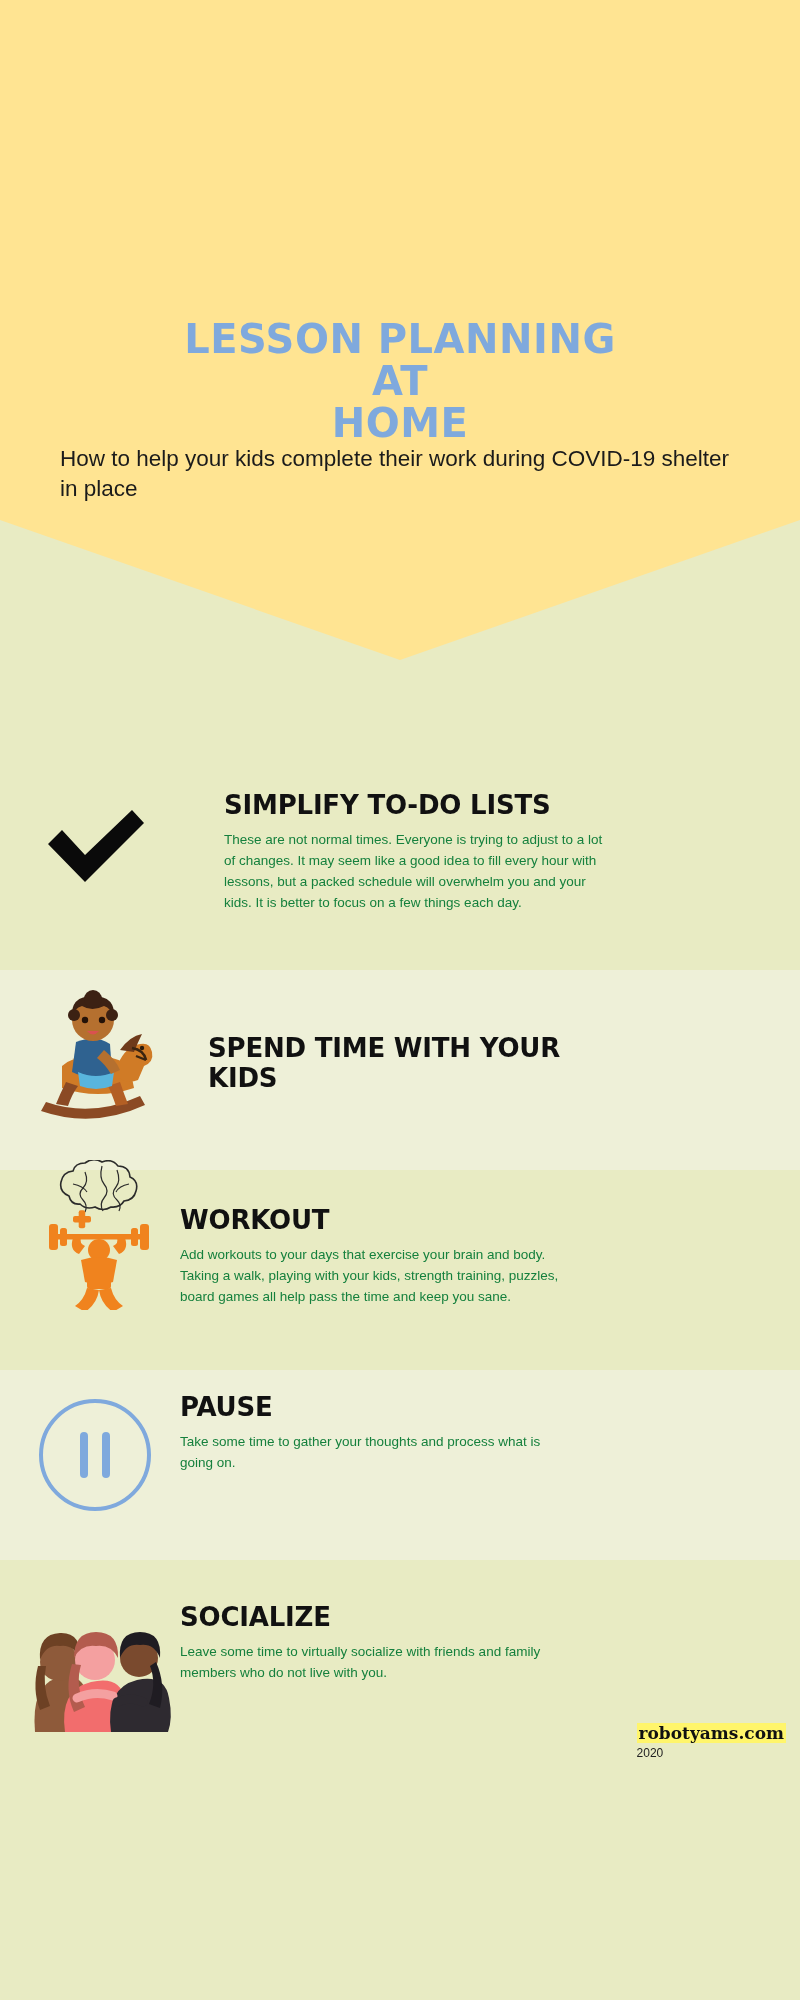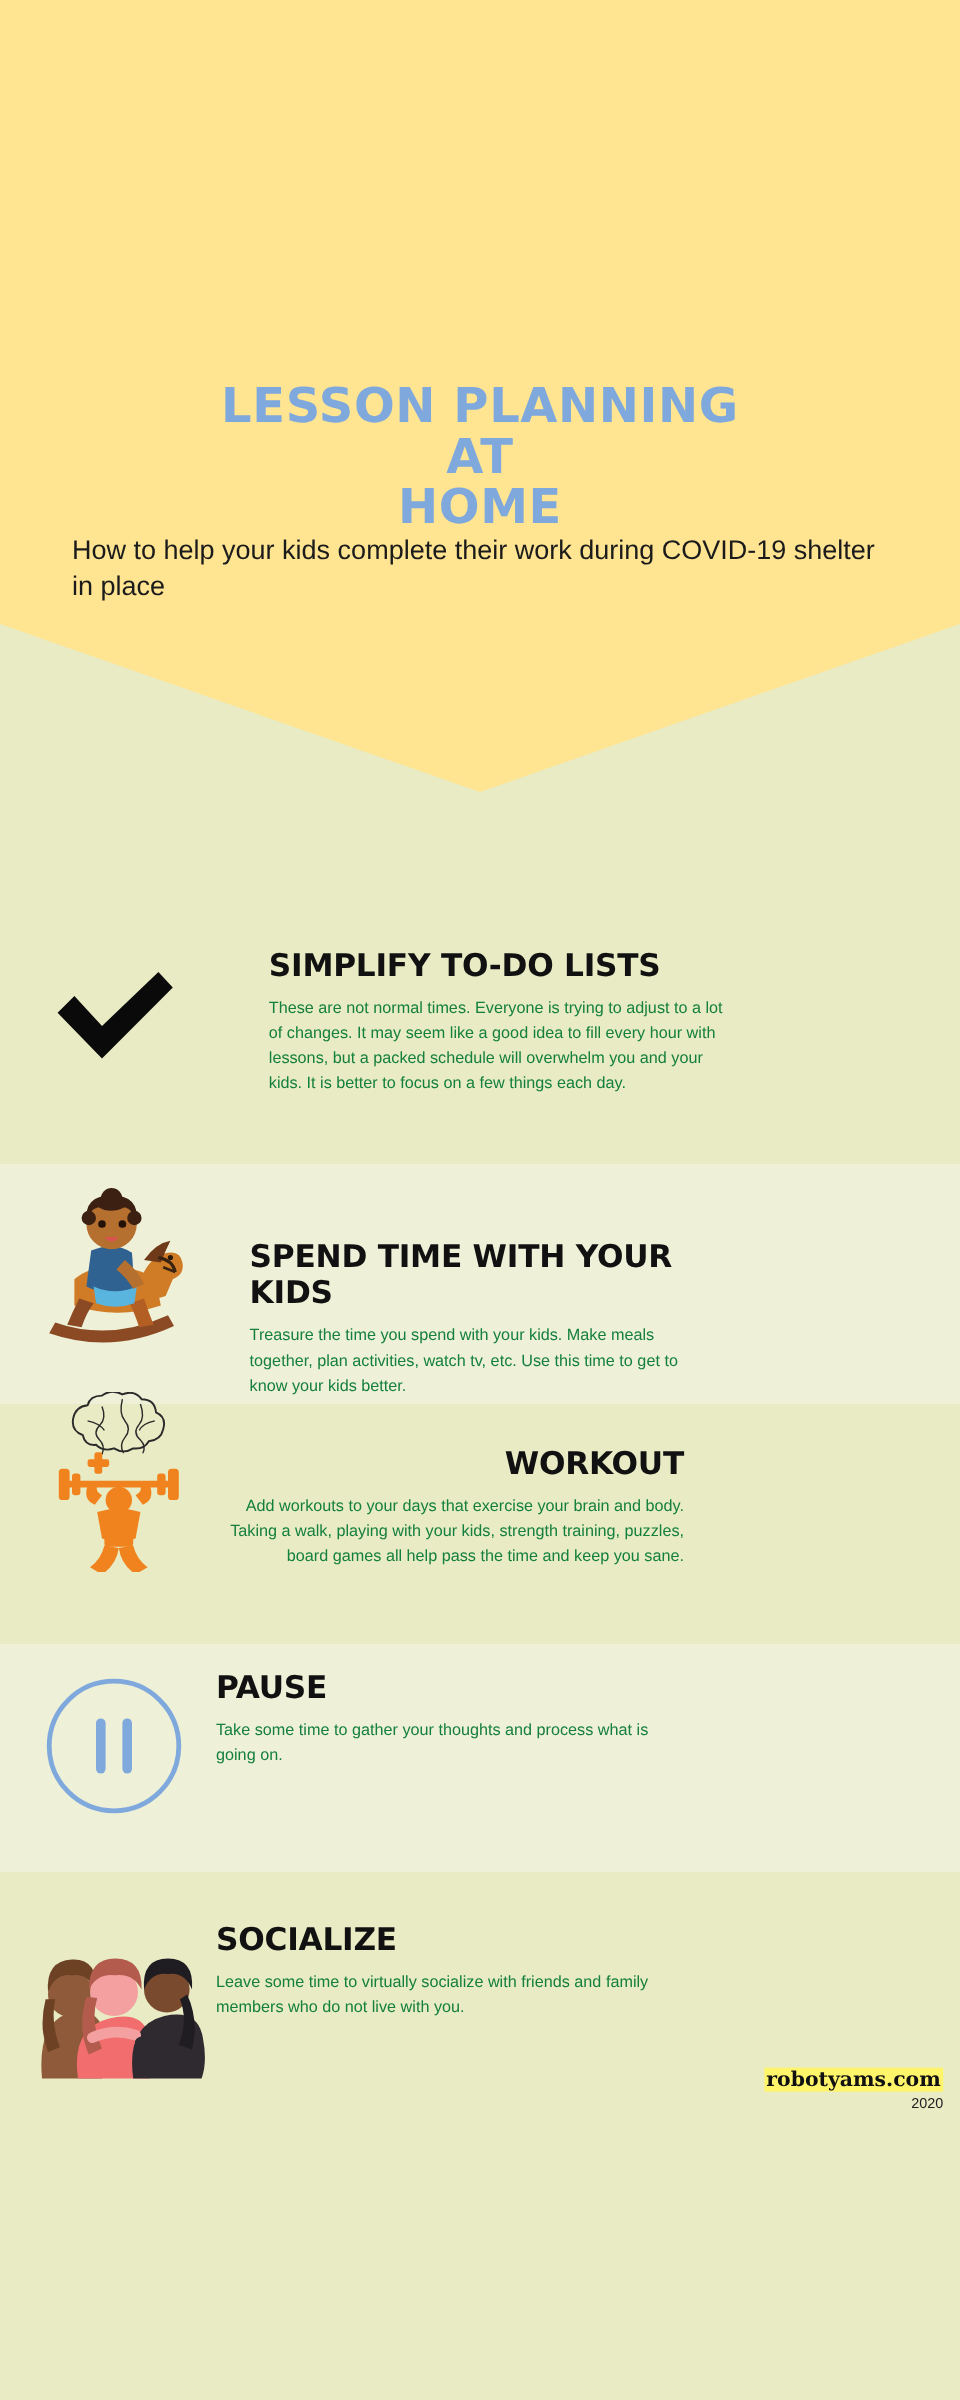--- a/index.html
+++ b/index.html
@@ -126,21 +126,21 @@
     font-family: "DejaVu Sans", sans-serif; font-weight: 700;
     font-size: 26px; line-height: 30px; letter-spacing: -.2px; color: #111;
   }
   .sec-body {
     font-family: "Liberation Sans", sans-serif;
     font-weight: 400; font-size: 13.5px; line-height: 21px; color: #15803d;
     margin-top: 9px;
   }
 
   
-  .footer { position: absolute; right: 14px; bottom: 16px; text-align: right; }
+  .footer { position: absolute; right: 14px; bottom: 16px; text-align: left; }
   .footer-domain {
     font-family: "DejaVu Serif", serif; font-weight: 700; font-size: 17px;
     background: #fff56b; color: #111; padding: 0 2px; display: inline-block;
   }
   .footer-year {
     font-family: "Liberation Sans", sans-serif; font-size: 12px; color: #222;
     margin-top: 3px;
   }
 
   svg { display: block; }
@@ -339,21 +339,20 @@
       <circle cx="61" cy="9" r="9" fill="#3c2113"></circle>
 
       <circle cx="53" cy="30" r="3.2" fill="#241208"></circle>
       <circle cx="70" cy="30" r="3.2" fill="#241208"></circle>
 
       <path d="M55 41 q6 7 12 0 z" fill="#d9524f"></path>
     </svg>
   </div>
   <div class="sec-text" style="left:180px;top:1033px;width:390px;margin-left:28px;">
     <div class="sec-head">SPEND TIME WITH YOUR KIDS</div>
-    <div class="sec-body">Treasure the time you spend with your kids. Make meals together, plan activities, watch tv, etc. Use this time to get to know your kids better.</div>
   </div>
 
   <div class="sec-icon" style="left:28px;top:968px;width:0;height:0;"></div>
   <div class="sec-icon" style="left:22px;top:965px;width:0;height:0;"></div>
 
   <div class="sec-icon" style="left:22px;top:968px;width:0;height:0;"></div>
 
   <div class="sec-icon" style="left:26px;top:965px;width:0;height:0;"></div>
 
   <div class="sec-icon" style="left:30px;top:1160px;width:140px;height:150px;">
@@ -389,21 +388,21 @@
 
         <path d="M48 100 q18 -6 36 0 l-4 22 q-14 5 -28 0 z"></path>
 
         <rect x="54" y="120" width="24" height="9" rx="3"></rect>
 
         <path d="M54 128 q-3 12 -12 18 l10 6 q12 -8 14 -22 z"></path>
         <path d="M78 128 q3 12 12 18 l-10 6 q-12 -8 -14 -22 z"></path>
       </g>
     </svg>
   </div>
-  <div class="sec-text" style="left:180px;top:1205px;width:390px;text-align:right;">
+  <div class="sec-text" style="left:180px;top:1205px;width:390px;">
     <div class="sec-head">WORKOUT</div>
     <div class="sec-body">Add workouts to your days that exercise your brain and body. Taking a walk, playing with your kids, strength training, puzzles, board games all help pass the time and keep you sane.</div>
   </div>
 
   <div class="sec-icon" style="left:30px;top:1390px;width:130px;height:130px;">
     <svg width="118" height="118" viewBox="0 0 118 118" aria-hidden="true">
       <circle cx="59" cy="59" r="54" fill="none" stroke="#7fa9dd" stroke-width="4"></circle>
       <rect x="44" y="36" width="8" height="46" rx="4" fill="#7fa9dd"></rect>
       <rect x="66" y="36" width="8" height="46" rx="4" fill="#7fa9dd"></rect>
     </svg>

